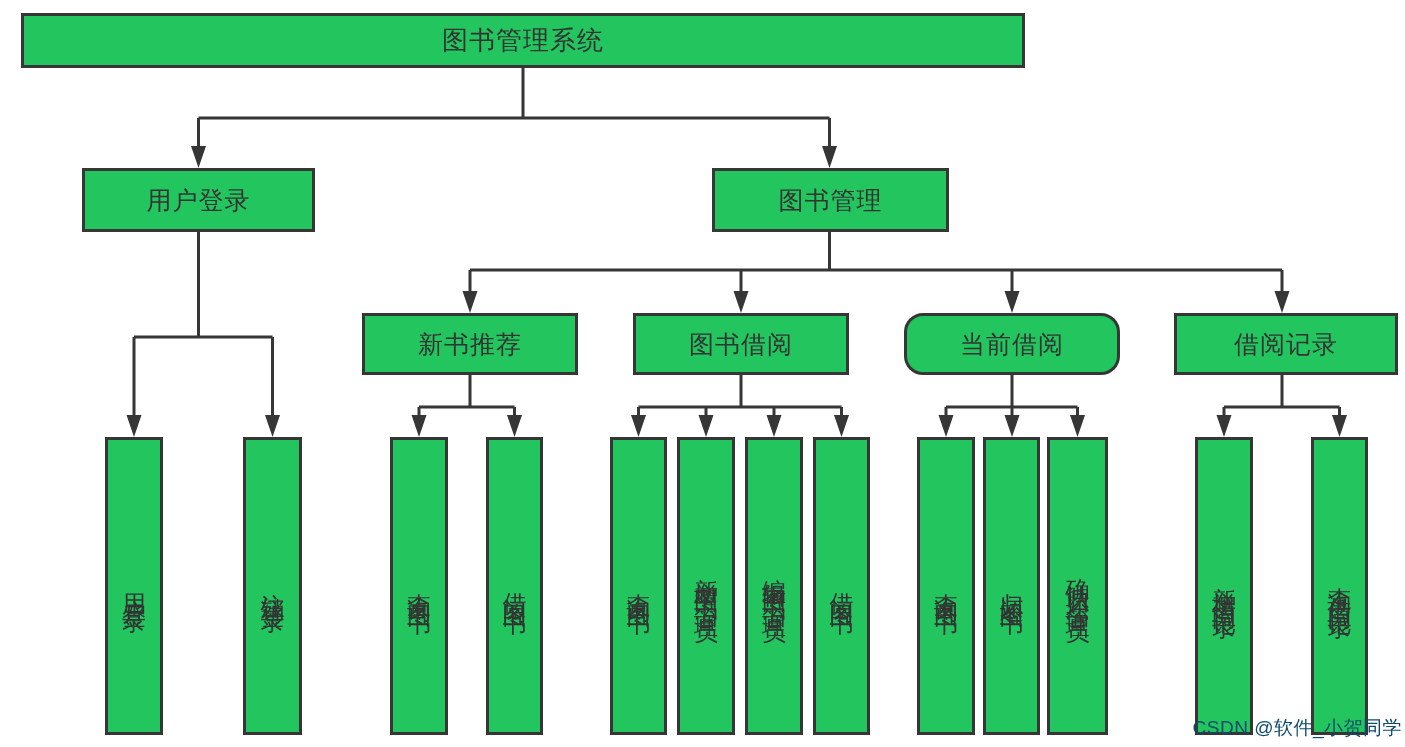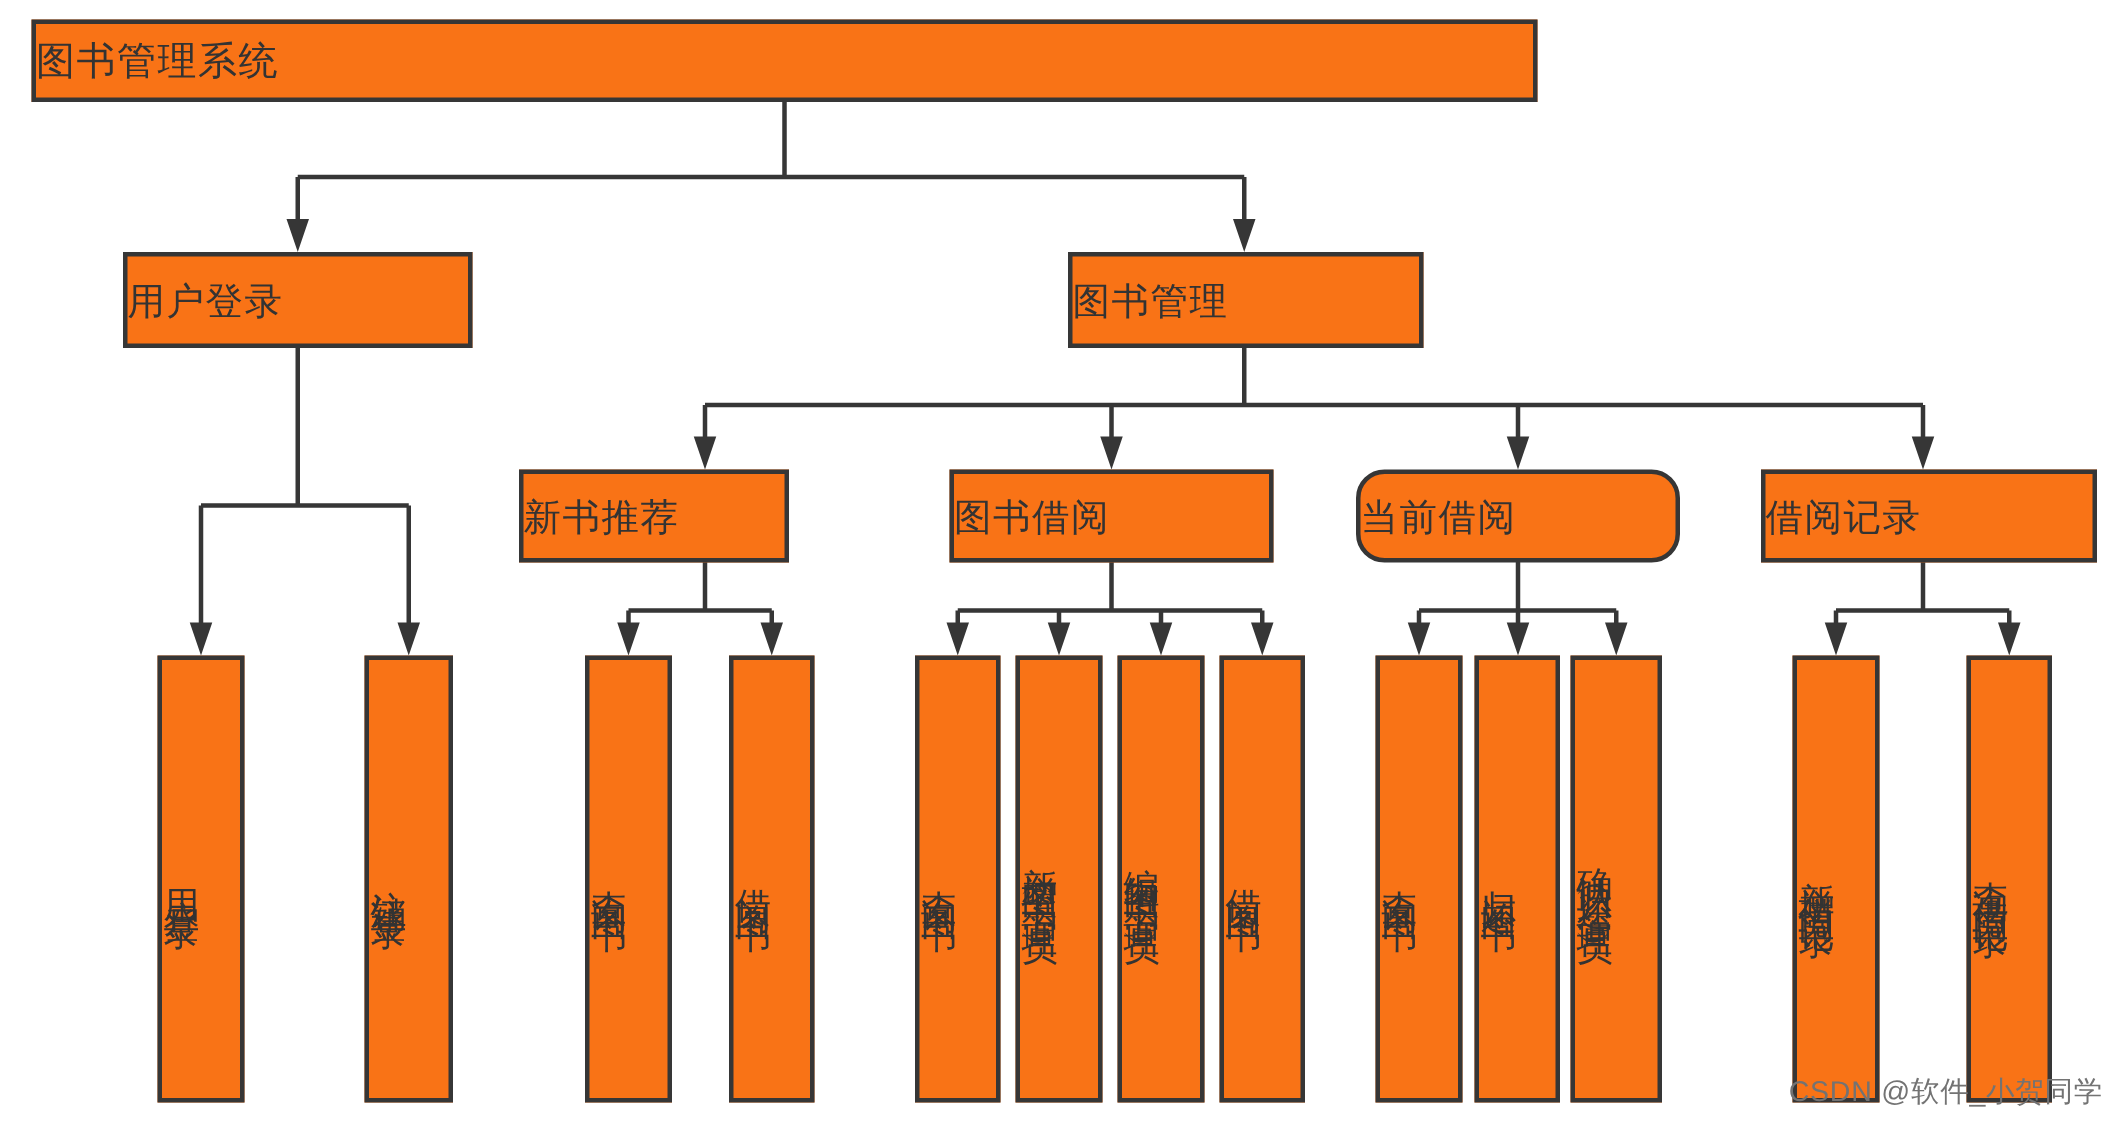--- a/index.html
+++ b/index.html
@@ -7,45 +7,45 @@
     position:relative;
     width:1405px; height:747px;
     background:#ffffff;
     font-family:"Liberation Sans", sans-serif;
     overflow:hidden;
   }
   .connectors { position:absolute; left:0; top:0; width:1405px; height:747px; }
   .node {
     position:absolute;
     box-sizing:border-box;
-    background:#f97316;
+    background:#22c55e;
     border:3px solid #363636;
     display:flex;
     align-items:center;
-    justify-content:flex-start;
+    justify-content:center;
     color:#333333;
     text-align:center;
   }
   .box-root { left:21px; top:13px; width:1004px; height:55px; font-size:26px; letter-spacing:1px; }
   .lvl2 { top:168px; height:64px; font-size:25px; letter-spacing:1px; }
   .lvl3 { top:313px; height:62px; font-size:25px; letter-spacing:1px; }
   .leaf { top:437px; height:298px; }
   .vlbl {
     writing-mode:vertical-rl;
     text-orientation:mixed;
     font-size:24px;
     line-height:1;
     letter-spacing:6px;
     white-space:nowrap;
   }
   .watermark {
     position:absolute;
     right:3px; bottom:6px;
     font-size:19px;
-    color:#737373;
+    color:#0c4a6e;
     letter-spacing:0.5px;
     white-space:nowrap;
   }
 </style>
 </head>
 <body>
 
 <div class="stage">
 
   <svg class="connectors" viewBox="0 0 1405 747" xmlns="http://www.w3.org/2000/svg" aria-hidden="true">
@@ -72,21 +72,21 @@
     <span>图书管理系统</span>
   </div>
 
   <div class="node lvl2" style="left:82px;width:233px;">
     <span>用户登录</span>
   </div>
   <div class="node lvl2" style="left:712px;width:237px;">
     <span>图书管理</span>
   </div>
 
-  <div class="node lvl3" style="left:346px;width:180px;">
+  <div class="node lvl3" style="left:362px;width:216px;">
     <span>新书推荐</span>
   </div>
   <div class="node lvl3" style="left:633px;width:216px;">
     <span>图书借阅</span>
   </div>
   <div class="node lvl3" style="left:904px;width:216px;border-radius:19px;">
     <span>当前借阅</span>
   </div>
   <div class="node lvl3" style="left:1174px;width:224px;">
     <span>借阅记录</span>

